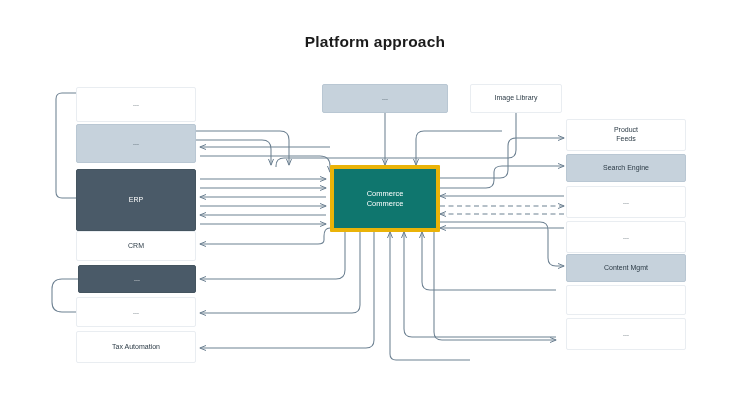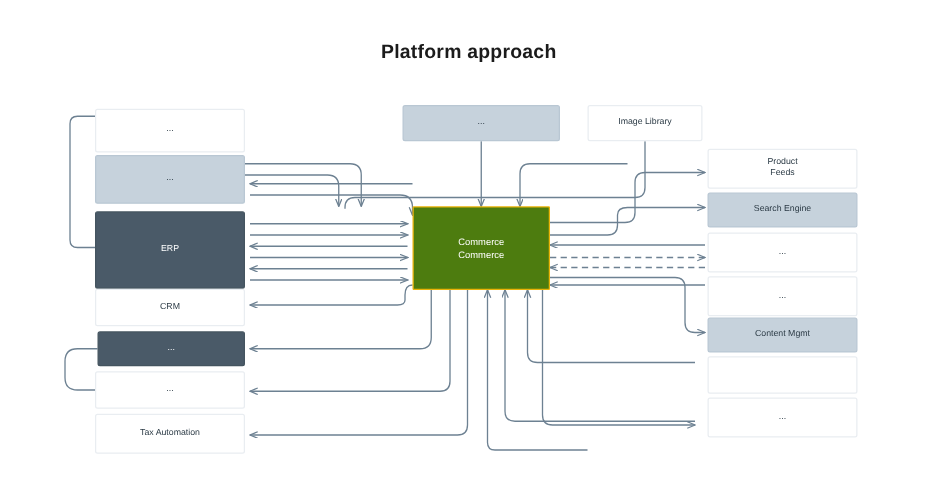--- a/index.html
+++ b/index.html
@@ -15,21 +15,21 @@
   }
   .node{
     position:absolute;box-sizing:border-box;
     display:flex;align-items:center;justify-content:center;
     text-align:center;line-height:1.25;
     font-size:7px;color:#2b3a45;border-radius:2px;
   }
   .node.white{background:#ffffff;border:1px solid #e9edf1;}
   .node.blue{background:#c6d2dc;border:1px solid #b9c7d3;}
   .node.dark{background:#4a5a68;border:1px solid #44545f;color:#ffffff;}
-  .node.red{background:#4d7c0f;border:1px solid #eab308;color:#ffffff;
+  .node.red{background:#0f766e;border:4px solid #eab308;color:#ffffff;
             font-size:7.5px;border-radius:1px;}
   .node span{display:block;}
   svg.layer{position:absolute;left:0;top:0;width:750px;height:400px;
             pointer-events:none;overflow:visible;}
   .ln{fill:none;stroke:#6d8192;stroke-width:1.05;}
   .ln.dash{stroke-dasharray:5 3.5;}
 </style>
 </head>
 <body>
 

